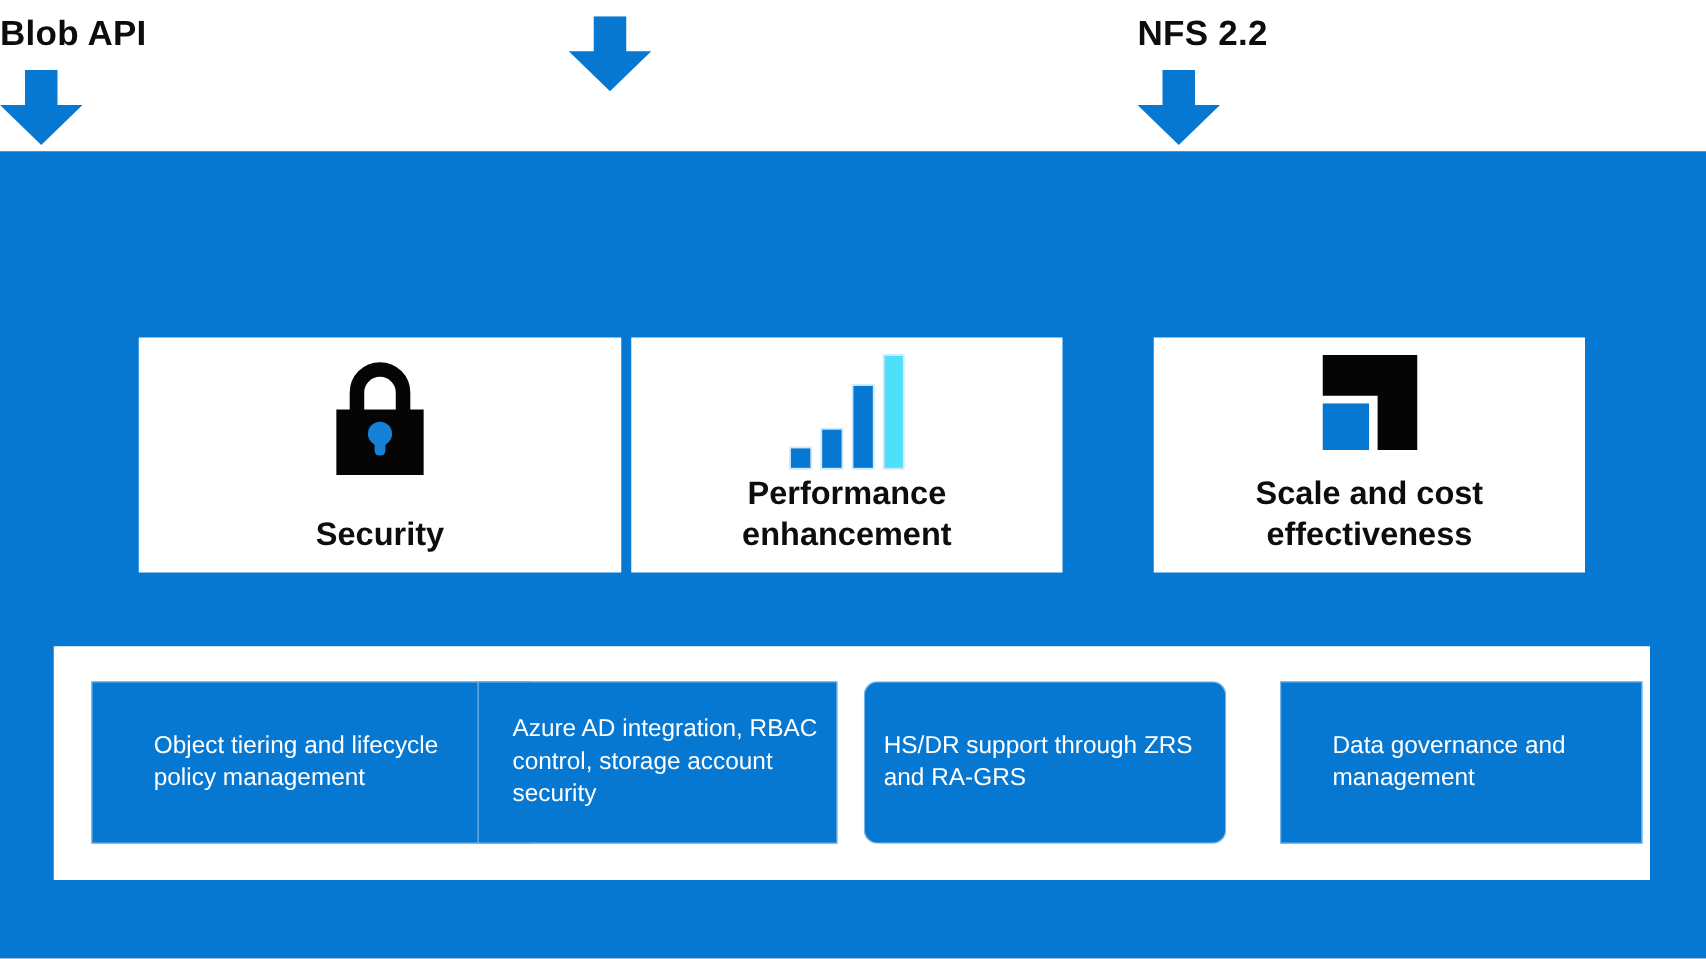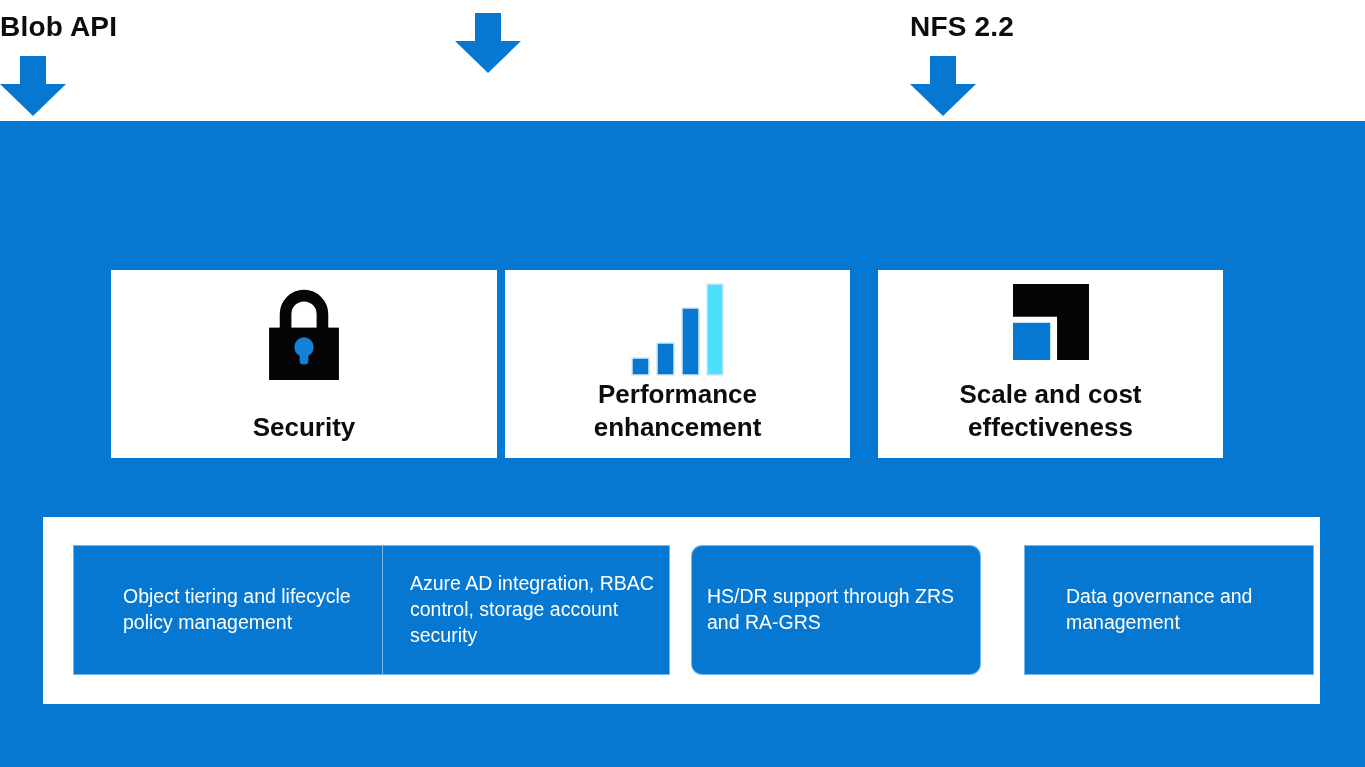--- a/index.html
+++ b/index.html
@@ -38,21 +38,21 @@
     letter-spacing:.2px;
   }
   
   .card{
     position:absolute;top:270px;height:188px;background:#fff;
     display:flex;flex-direction:column;align-items:center;
     justify-content:space-between;padding:13px 8px 15px;box-sizing:border-box;
   }
   .card-1{left:111px;width:386px;}
   .card-2{left:505px;width:345px;}
-  .card-3{left:878px;width:345px;}
+  .card-3{left:923px;width:345px;}
   .card-icon{display:flex;align-items:flex-end;justify-content:center;}
   .card-label{
     font-size:26px;font-weight:bold;color:var(--ink);text-align:center;
     line-height:1.25;
   }
   .card-2 .card-label{max-width:225px;}
   .card-3 .card-label{max-width:235px;}
   .bar-outline{stroke:#cfeafc;stroke-width:1.5;}
   
   .white-band{

